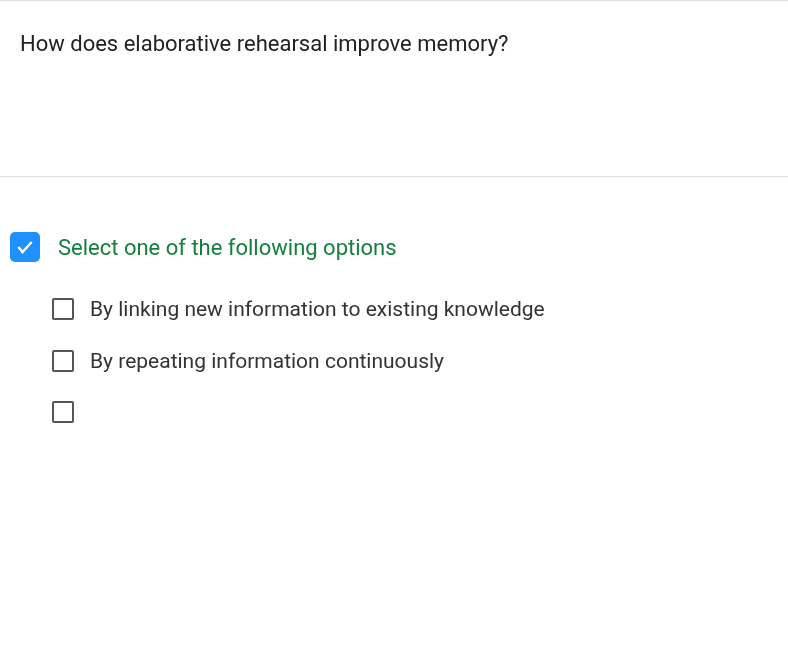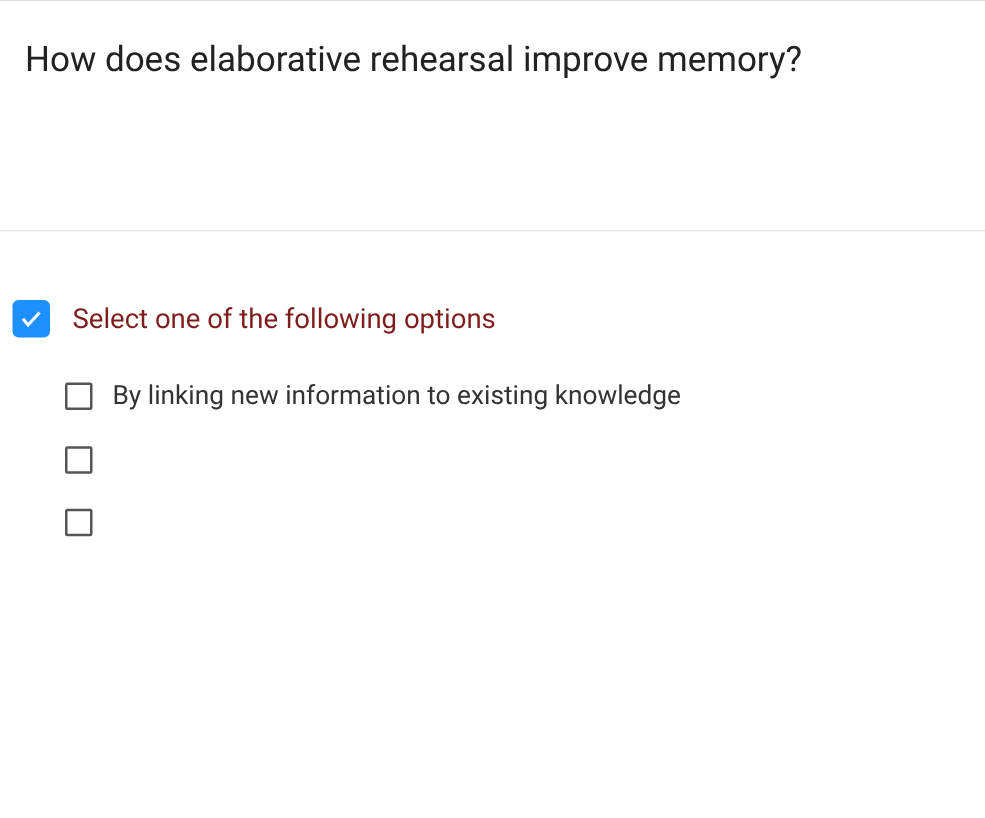--- a/index.html
+++ b/index.html
@@ -11,21 +11,21 @@
       font-family: -apple-system, BlinkMacSystemFont, "Segoe UI", Roboto, "Helvetica Neue", Arial, sans-serif;
       background: #fff;
       color: #333;
     }
     .question-container {
       border-top: 1px solid #e0e0e0;
       border-bottom: 1px solid #e0e0e0;
       padding: 30px 20px 120px 20px;
     }
     .question-text {
-      font-size: 28px;
+      font-size: 22px;
       font-weight: 400;
       color: #222;
       margin: 0;
     }
     .answers-container {
       padding: 55px 10px 20px 10px;
     }
     .instruction-row {
       display: flex;
       align-items: center;
@@ -44,21 +44,21 @@
     }
     .check-badge svg {
       width: 20px;
       height: 20px;
       stroke: #fff;
       stroke-width: 3;
       fill: none;
     }
     .instruction-text {
       font-size: 22px;
-      color: #7f1d1d;
+      color: #15803d;
       font-weight: 400;
     }
     .options-list {
       padding-left: 42px;
       display: flex;
       flex-direction: column;
       gap: 28px;
     }
     .option-row {
       display: flex;
@@ -102,20 +102,21 @@
   <div class="options-list">
 
     <div class="option-row">
       <div class="option-checkbox"></div>
       <span class="option-label">By linking new information to existing knowledge</span>
     </div>
 
 
     <div class="option-row">
       <div class="option-checkbox"></div>
+      <span class="option-label">By repeating information continuously</span>
     </div>
 
     <div class="option-row">
       <div class="option-checkbox"></div>
     </div>
 
   </div>
 </div>
 
 </body></html>

